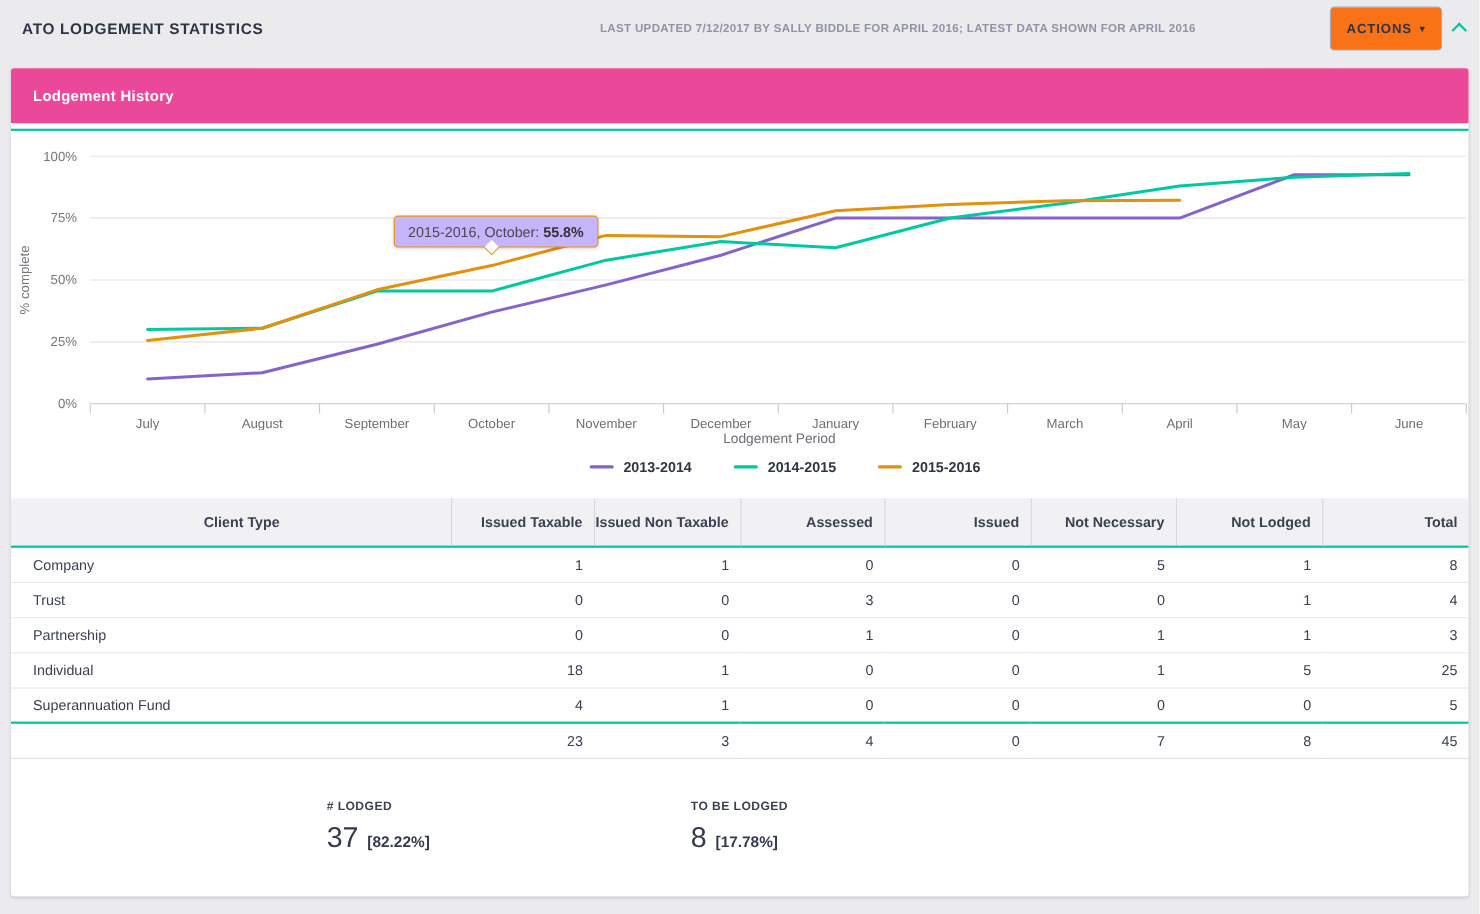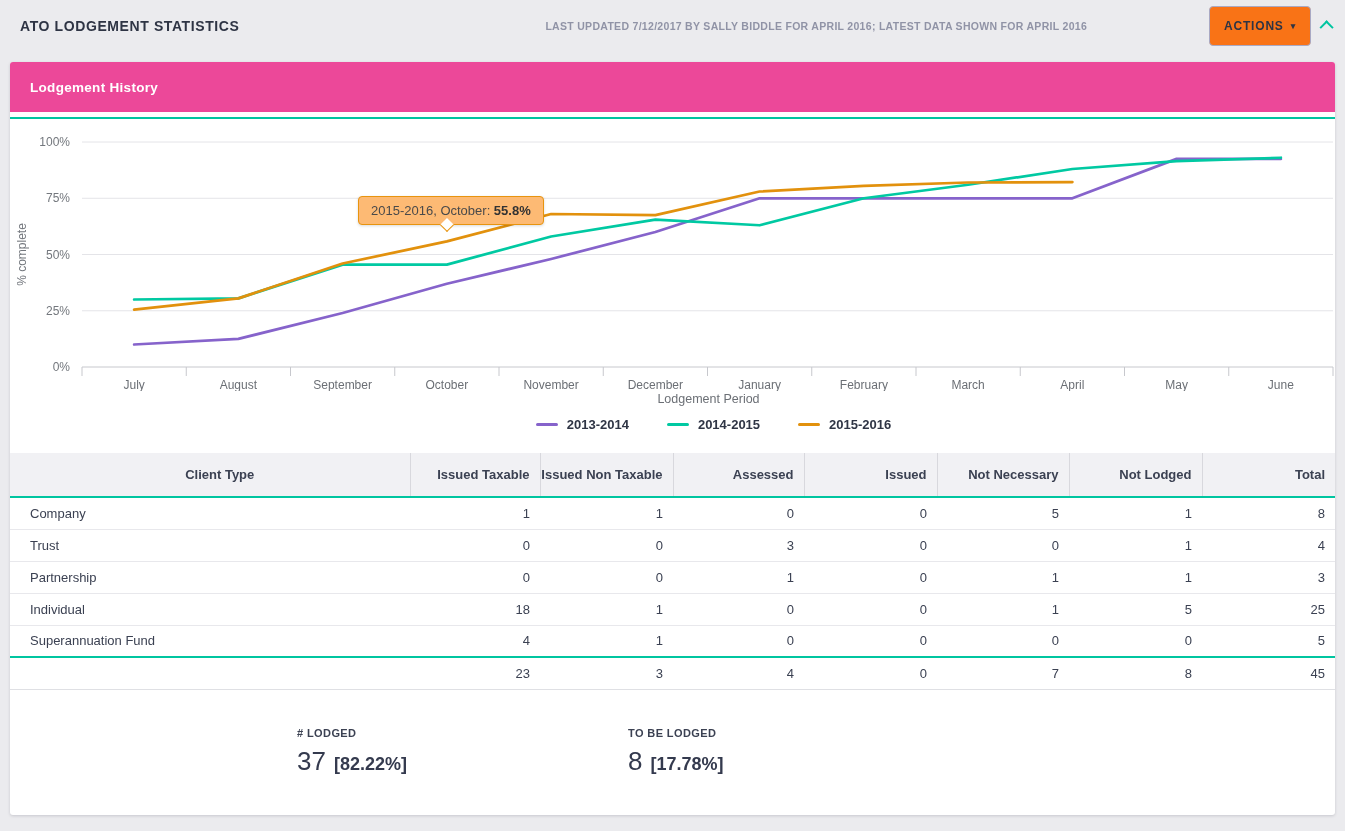--- a/index.html
+++ b/index.html
@@ -42,21 +42,21 @@
     height:50px; background:#ec4899; border-radius:3px 3px 0 0;
     display:flex; align-items:center; padding-left:20px;
   }
   .card-title { color:#fff; font-size:13.5px; font-weight:bold; letter-spacing:.3px; }
   .accent-divider { height:2px; background:#00c5a0; margin-top:5px; }
   
   .chart-wrap { position:relative; }
   .chart-wrap svg { display:block; }
   .chart-tooltip {
     position:absolute; left:348px; top:77px; height:29px; line-height:27px;
-    background:#fdba74; border:1px solid #e8940f; border-radius:4px;
+    background:#c4b5fd; border:1px solid #e8940f; border-radius:4px;
     padding:0 12px; font-size:13px; color:#4a4a4a; white-space:nowrap;
     box-shadow:0 1px 3px rgba(0,0,0,.15);
   }
   .chart-tooltip b { color:#333; }
   .tooltip-pointer {
     position:absolute; left:83px; bottom:-6px; width:10px; height:10px;
     background:#fff; transform:rotate(45deg);
     border-right:1px solid #e8940f; border-bottom:1px solid #e8940f;
   }
   .x-axis-title {
@@ -78,21 +78,21 @@
   tbody tr { border-bottom:1px solid #e8e8ec; }
   tbody tr:last-child { border-bottom:none; }
   tfoot tr { border-top:2px solid #00c5a0; border-bottom:1px solid #dfe0e4; }
   
   .summary { display:flex; padding-left:287px; margin-top:37px; }
   .stat { width:331px; }
   .stat + .stat { width:333px; }
   .stat-label { font-size:11px; font-weight:bold; letter-spacing:.4px; color:#3b4152; }
   .stat-value-row { margin-top:7px; display:flex; align-items:baseline; gap:8px; }
   .stat-value { font-size:26px; color:#343a4e; }
-  .stat-extra { font-size:18px; font-weight:bold; color:#343a4e; }
+  .stat-extra { font-size:14px; font-weight:bold; color:#343a4e; }
 </style>
 </head>
 <body>
 
 <div class="page-header">
   <div class="page-title">ATO LODGEMENT STATISTICS</div>
   <div class="updated-text">LAST UPDATED 7/12/2017 BY SALLY BIDDLE FOR APRIL 2016; LATEST DATA SHOWN FOR APRIL 2016</div>
   <button class="actions-btn">
     <span>ACTIONS</span>
     <span class="caret-down">▾</span>

